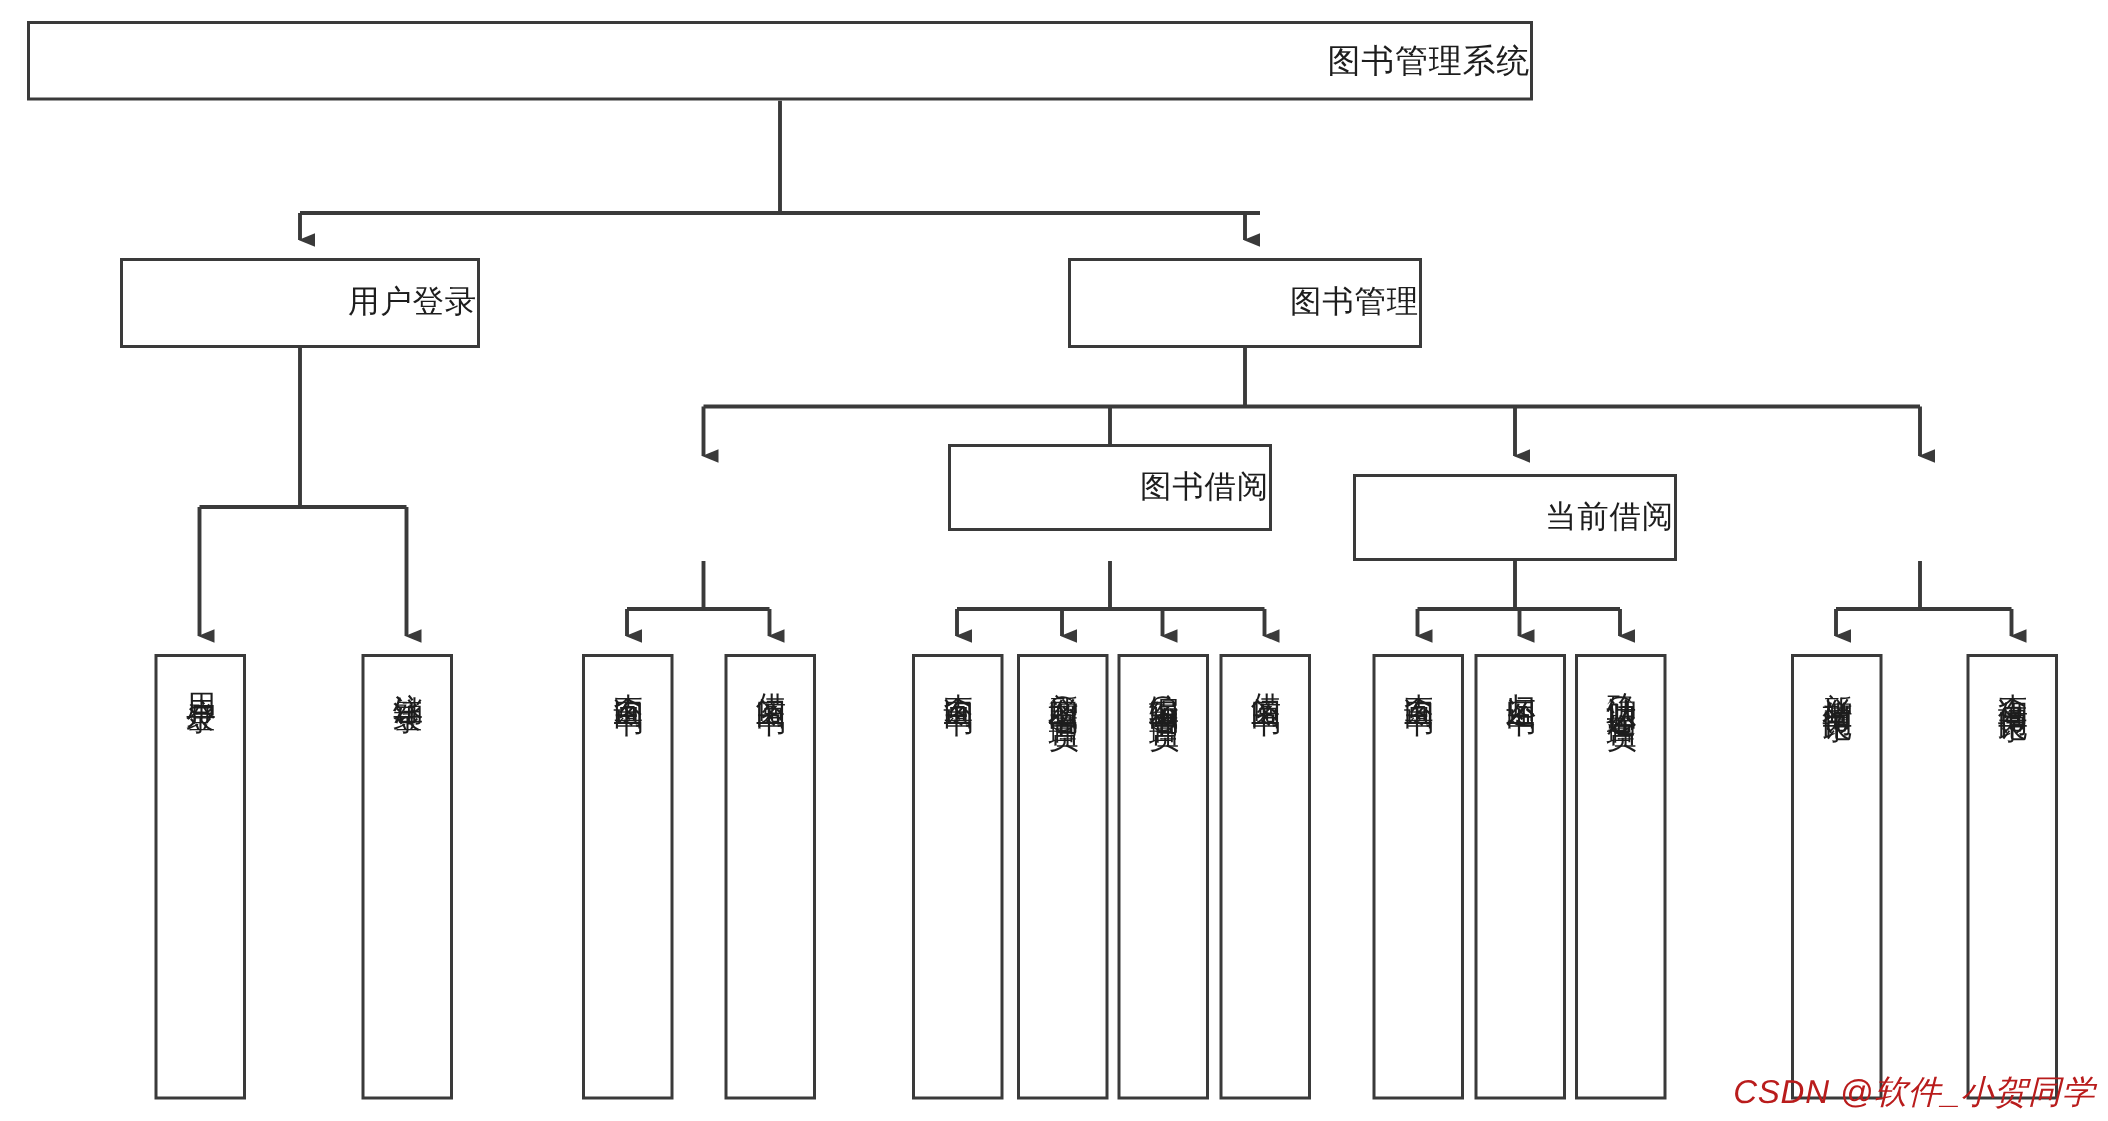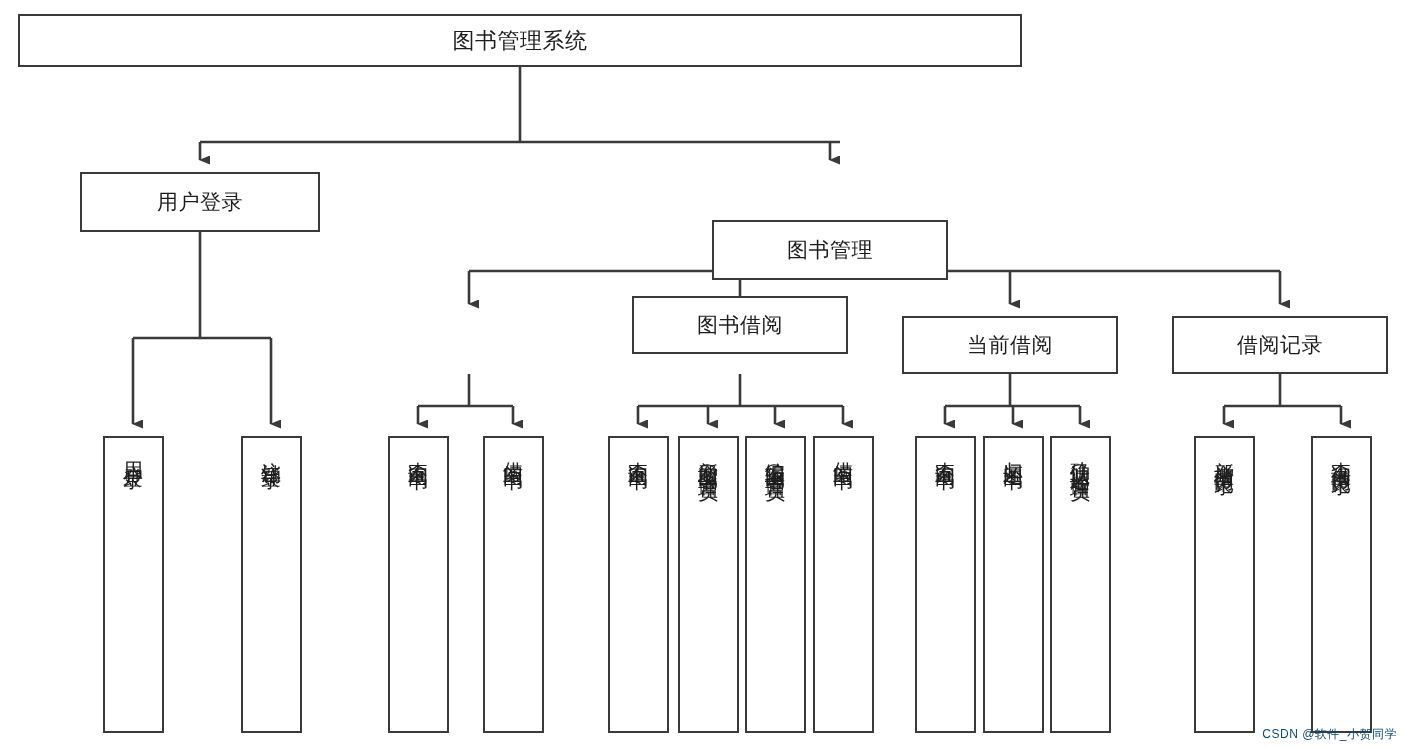--- a/index.html
+++ b/index.html
@@ -25,21 +25,21 @@
     height: 747px;
     pointer-events: none;
   }
   .node {
     position: absolute;
     box-sizing: border-box;
     background: #ffffff;
     border: 2px solid #3a3a3a;
     display: flex;
     align-items: center;
-    justify-content: center;
+    justify-content: flex-end;
     color: #1d1d1d;
     z-index: 2;
   }
   .node-label {
     display: block;
     text-align: center;
     line-height: 1.18;
     letter-spacing: 0.5px;
     white-space: nowrap;
   }
@@ -61,25 +61,26 @@
     text-orientation: upright;
     font-size: 20px;
     line-height: 1.0;
     letter-spacing: 3px;
     white-space: nowrap;
   }
   .watermark {
     position: absolute;
     right: 8px;
     bottom: 4px;
-    font-size: 12px;
-    color: #0c4a6e;
+    font-size: 22px;
+    color: #b91c1c;
     z-index: 5;
     white-space: nowrap;
     letter-spacing: 0.5px;
+    font-style: italic;
   }
 </style>
 </head>
 <body>
 
 <div id="canvas">
 
   <svg id="edges" viewBox="0 0 1405 747" xmlns="http://www.w3.org/2000/svg">
     <defs>
       <marker id="arrow" markerWidth="9" markerHeight="11" refX="4.5" refY="10" orient="auto" markerUnits="userSpaceOnUse">
@@ -130,32 +131,29 @@
     </g>
   </svg>
 
   <div class="node root horiz" style="left:18px; top:14px; width:1004px; height:53px;">
     <span class="node-label">图书管理系统</span>
   </div>
 
   <div class="node horiz" style="left:80px; top:172px; width:240px; height:60px;">
     <span class="node-label">用户登录</span>
   </div>
-  <div class="node horiz" style="left:712px; top:172px; width:236px; height:60px;margin-top:48px;">
+  <div class="node horiz" style="left:712px; top:172px; width:236px; height:60px;">
     <span class="node-label">图书管理</span>
   </div>
 
   <div class="node horiz" style="left:632px; top:296px; width:216px; height:58px;">
     <span class="node-label">图书借阅</span>
   </div>
   <div class="node horiz" style="left:902px; top:316px; width:216px; height:58px;">
     <span class="node-label">当前借阅</span>
-  </div>
-  <div class="node horiz" style="left:1172px; top:316px; width:216px; height:58px;">
-    <span class="node-label">借阅记录</span>
   </div>
 
   <div class="node vert" style="left:103px; top:436px; width:61px; height:297px;">
     <span class="node-label">用户登录</span>
   </div>
   <div class="node vert" style="left:241px; top:436px; width:61px; height:297px;">
     <span class="node-label">注销登录</span>
   </div>
   <div class="node vert" style="left:388px; top:436px; width:61px; height:297px;">
     <span class="node-label">查询图书</span>

